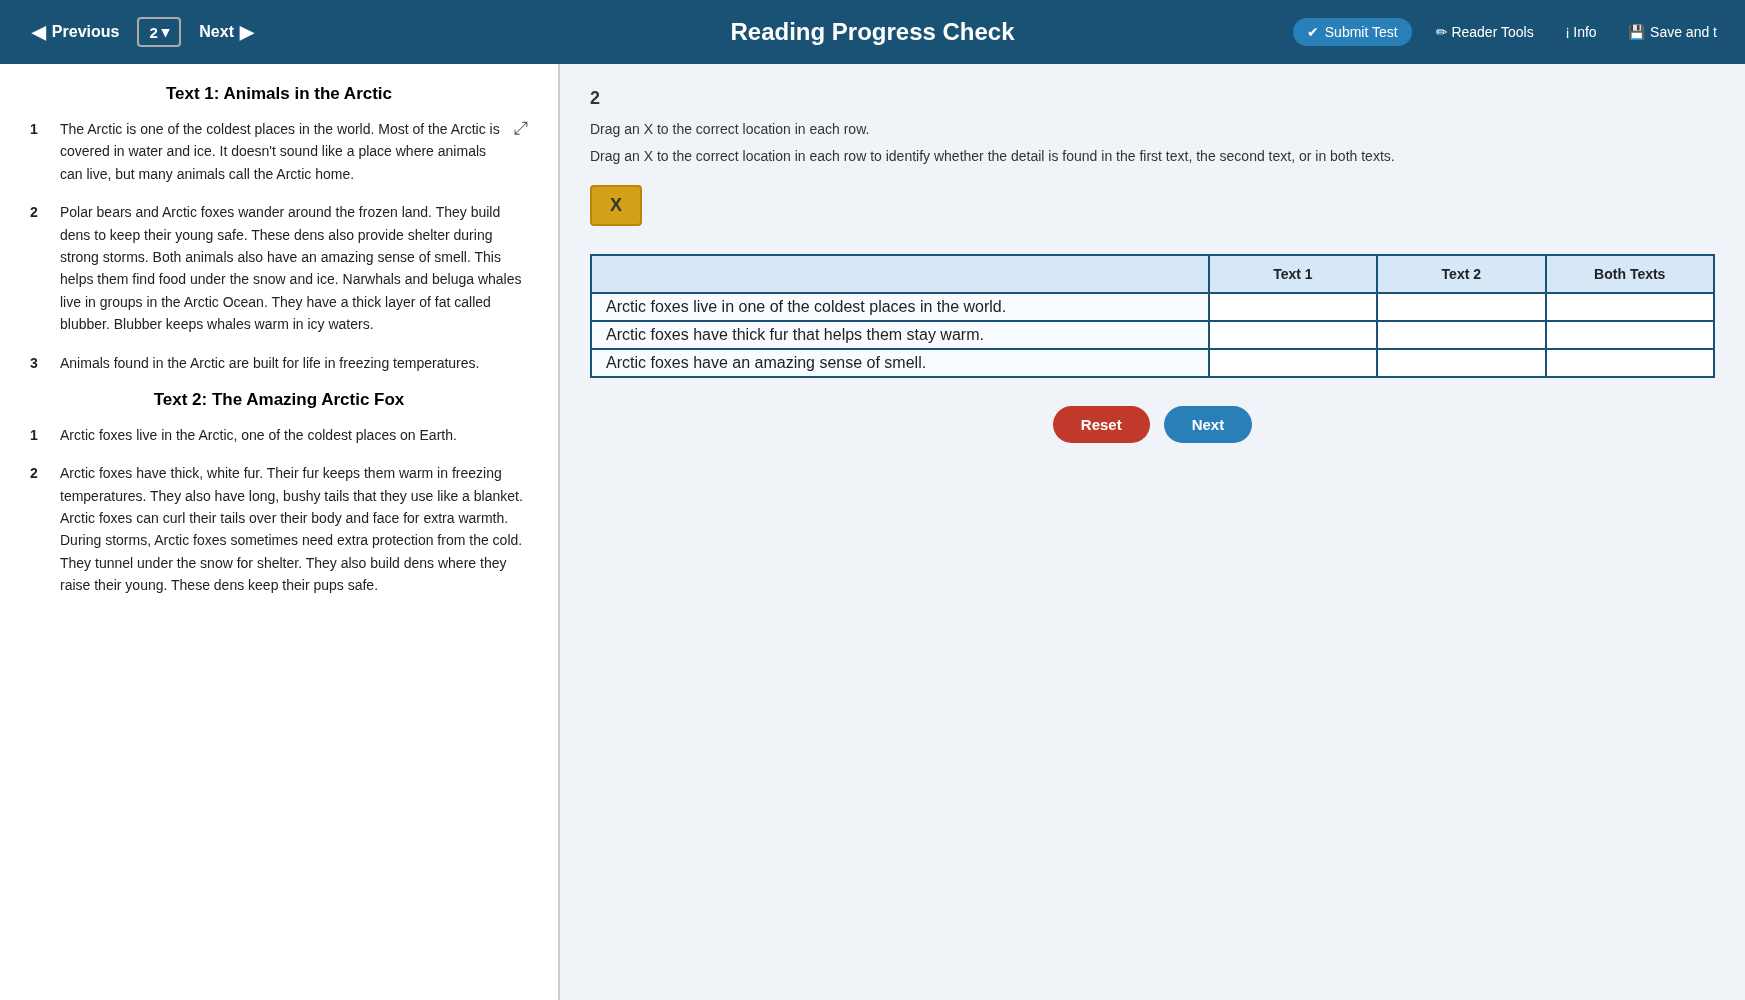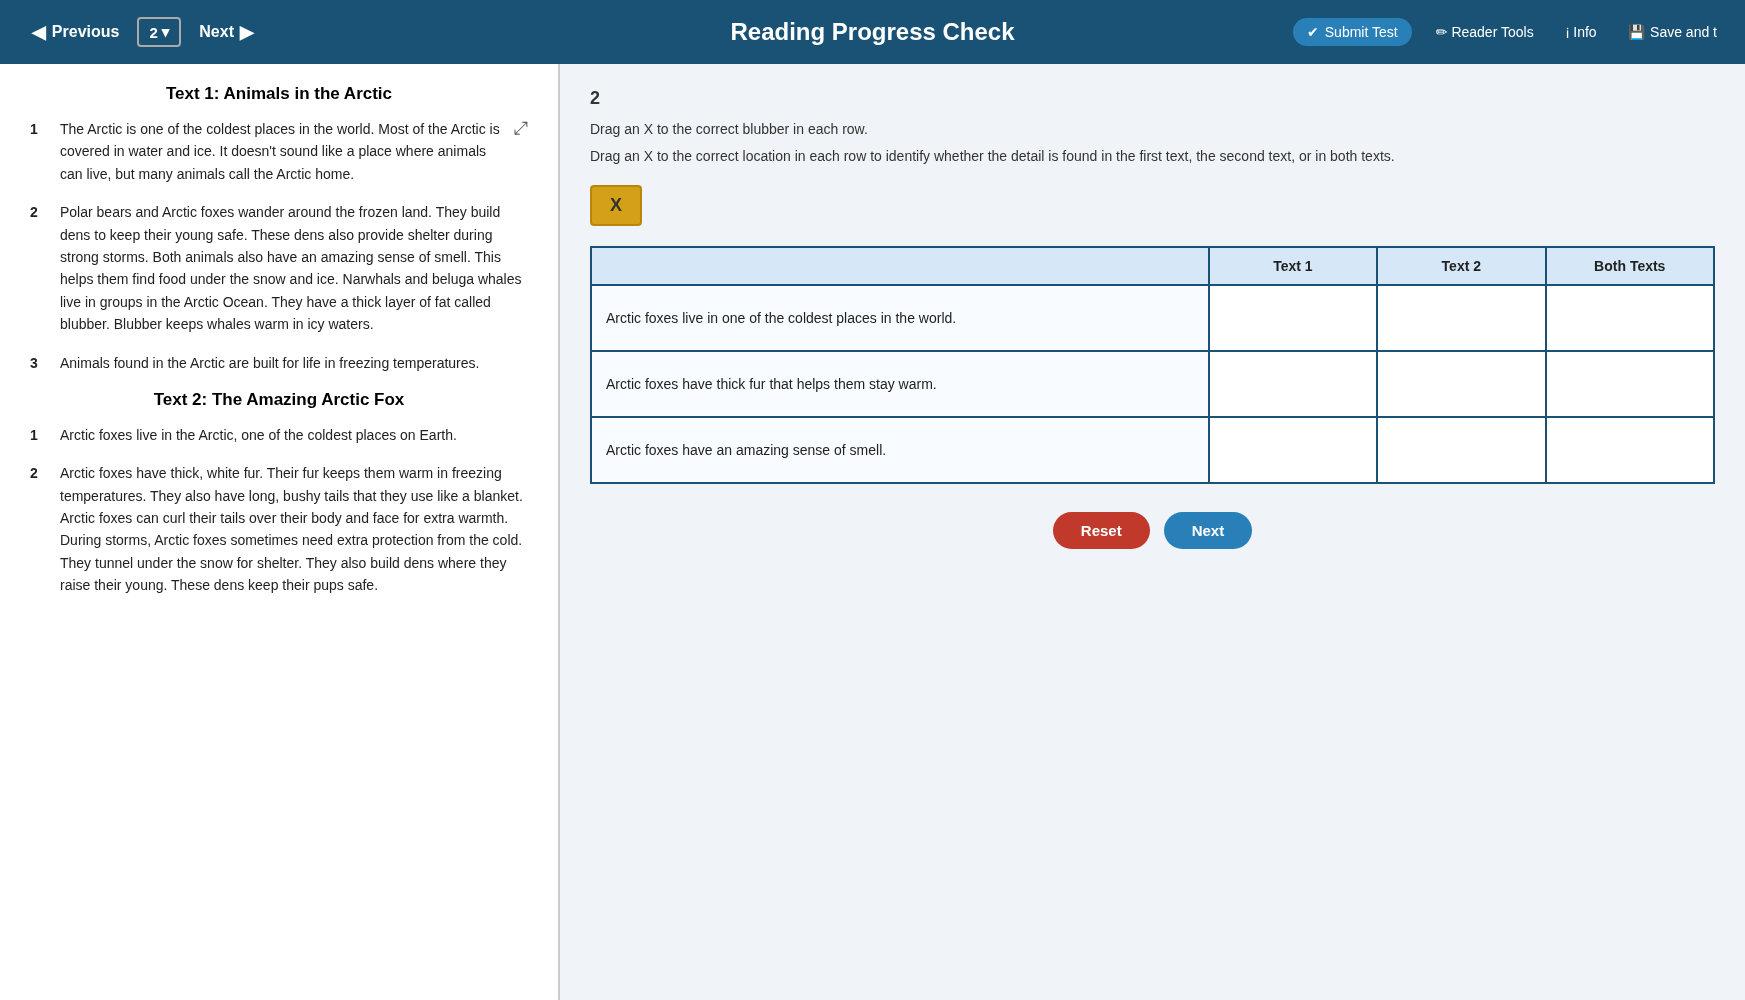--- a/index.html
+++ b/index.html
@@ -159,35 +159,35 @@
       cursor: grab;
       margin: 12px 0 18px 0;
       border: 2px solid #b8860b;
     }
 
     
     .answer-table {
       width: 100%;
       border-collapse: collapse;
       border: 2px solid #1a5276;
-      margin-top: 2px;
+      margin-top: 10px;
     }
     .answer-table th {
       background: #d6e8f7;
       border: 2px solid #1a5276;
       padding: 10px 14px;
       font-size: 14px;
       font-weight: bold;
       text-align: center;
       color: #222;
     }
     .answer-table td {
       border: 2px solid #1a5276;
-      padding: 24px 14px;
-      font-size: 14px;
+      padding: 4px 14px;
+      font-size: 16px;
       color: #222;
       vertical-align: middle;
     }
     .answer-table td.detail-cell {
       background: #f8fbff;
       width: 55%;
     }
     .answer-table td.drop-cell {
       background: white;
       width: 15%;
@@ -299,21 +299,21 @@
 
     <div class="paragraph-block">
       <span class="para-num">2</span>
       <span>Arctic foxes have thick, white fur. Their fur keeps them warm in freezing temperatures. They also have long, bushy tails that they use like a blanket. Arctic foxes can curl their tails over their body and face for extra warmth. During storms, Arctic foxes sometimes need extra protection from the cold. They tunnel under the snow for shelter. They also build dens where they raise their young. These dens keep their pups safe.</span>
     </div>
   </div>
 
   <div class="right-panel">
     <div class="question-num">2</div>
 
-    <div class="instruction-text">Drag an X to the correct blubber in each row.</div>
+    <div class="instruction-text">Drag an X to the correct location in each row.</div>
     <div class="instruction-text">Drag an X to the correct location in each row to identify whether the detail is found in the first text, the second text, or in both texts.</div>
 
     <div class="x-token" draggable="true">X</div>
 
     <table class="answer-table">
       <thead>
         <tr>
           <th style="width:52%; text-align:left;"></th>
           <th>Text 1</th>
           <th>Text 2</th>

